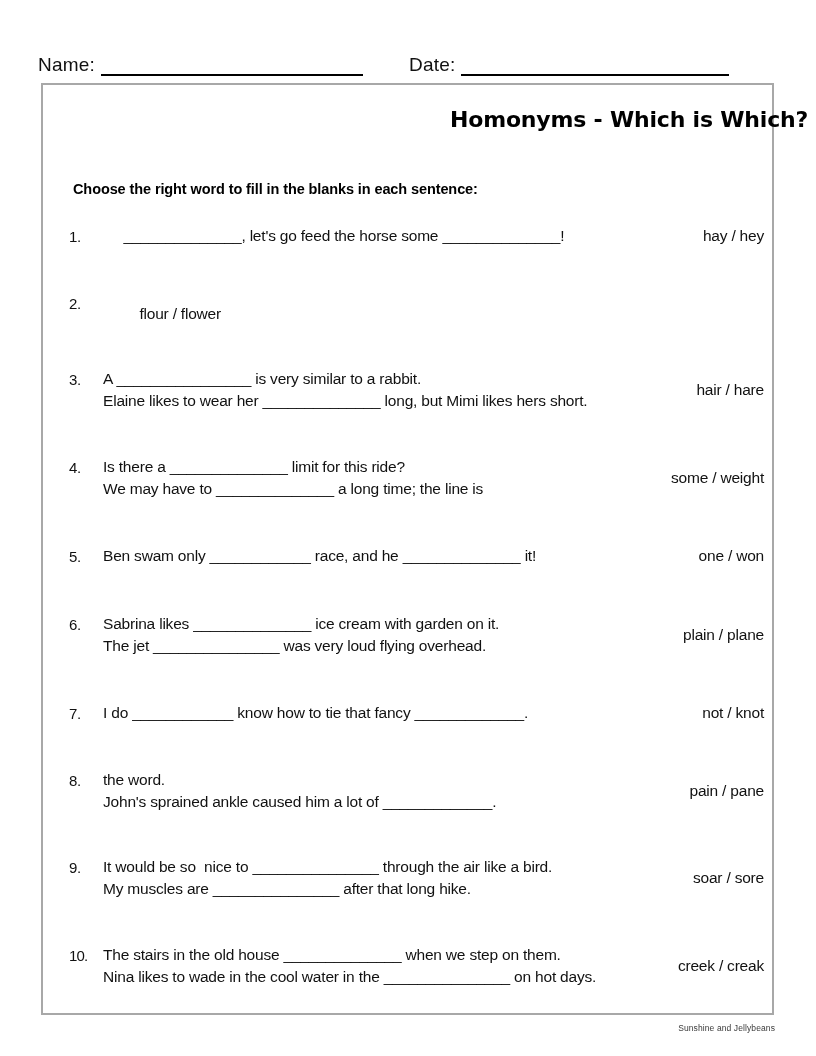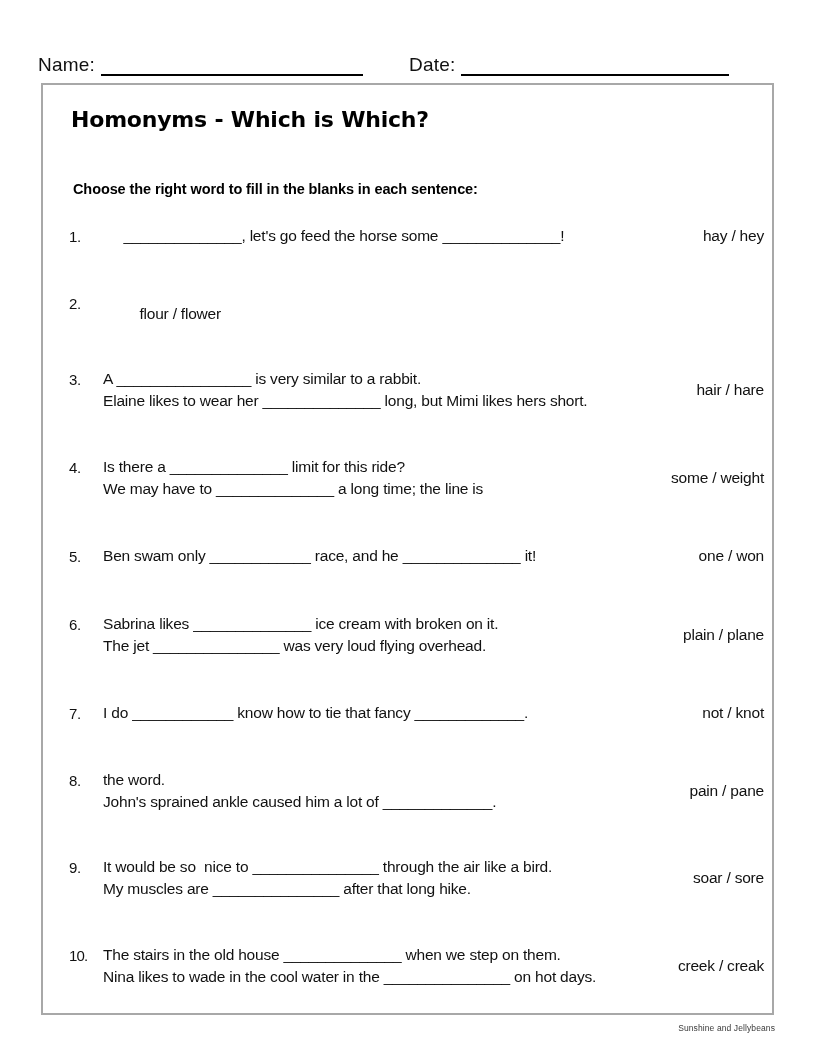--- a/index.html
+++ b/index.html
@@ -53,24 +53,24 @@
     top: 83px;
     width: 733px;
     height: 932px;
     border: 2px solid #a8a8a8;
     box-sizing: border-box;
     background: #ffffff;
   }
 
   .sheet-title {
     position: absolute;
-    left: 0;
+    left: 8px;
     top: 22px;
     width: 100%;
-    text-align: left;
+    text-align: right;
     font-size: 22px;
     font-weight: bold;
     letter-spacing: -0.2px;
     font-family: "DejaVu Sans", sans-serif;
     color: #000000;
     padding-left: 28px;
   }
 
   .instructions {
     position: absolute;
@@ -191,21 +191,21 @@
         <div class="q-body"><span class="q-line">Is there a ______________ limit for this ride?</span><span class="q-line">We may have to ______________ a long time; the line is</span></div>
         <div class="q-choice mid">some / weight</div>
       </div>
       <div class="q-row q5">
         <div class="q-num">5.</div>
         <div class="q-body"><span class="q-line">Ben swam only ____________ race, and he ______________ it!</span></div>
         <div class="q-choice top">one / won</div>
       </div>
       <div class="q-row q6">
         <div class="q-num">6.</div>
-        <div class="q-body"><span class="q-line">Sabrina likes ______________ ice cream with broken on it.</span><span class="q-line">The jet _______________ was very loud flying overhead.</span></div>
+        <div class="q-body"><span class="q-line">Sabrina likes ______________ ice cream with garden on it.</span><span class="q-line">The jet _______________ was very loud flying overhead.</span></div>
         <div class="q-choice mid">plain / plane</div>
       </div>
       <div class="q-row q7">
         <div class="q-num">7.</div>
         <div class="q-body"><span class="q-line">I do ____________ know how to tie that fancy _____________.</span></div>
         <div class="q-choice top">not / knot</div>
       </div>
       <div class="q-row q8">
         <div class="q-num">8.</div>
         <div class="q-body"><span class="q-line">the word.</span><span class="q-line">John's sprained ankle caused him a lot of _____________.</span></div>

